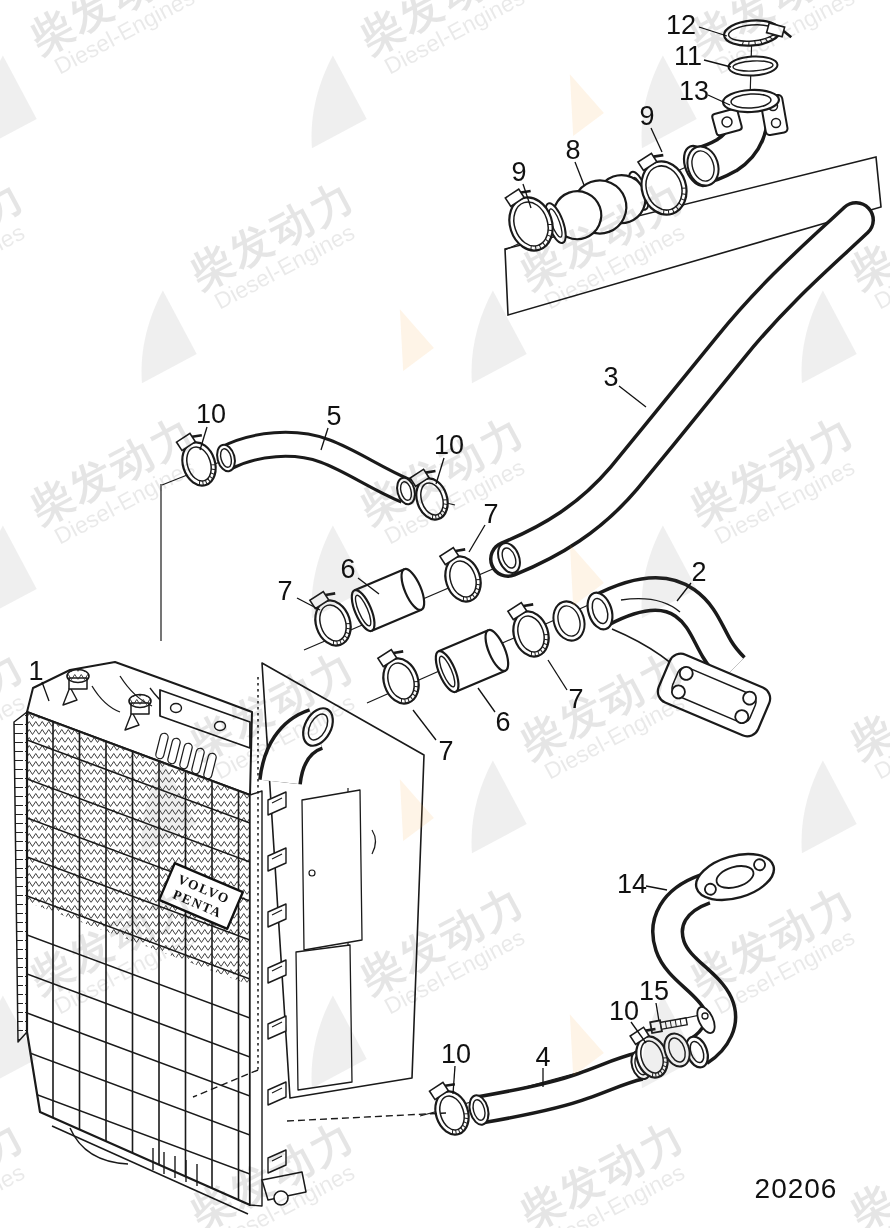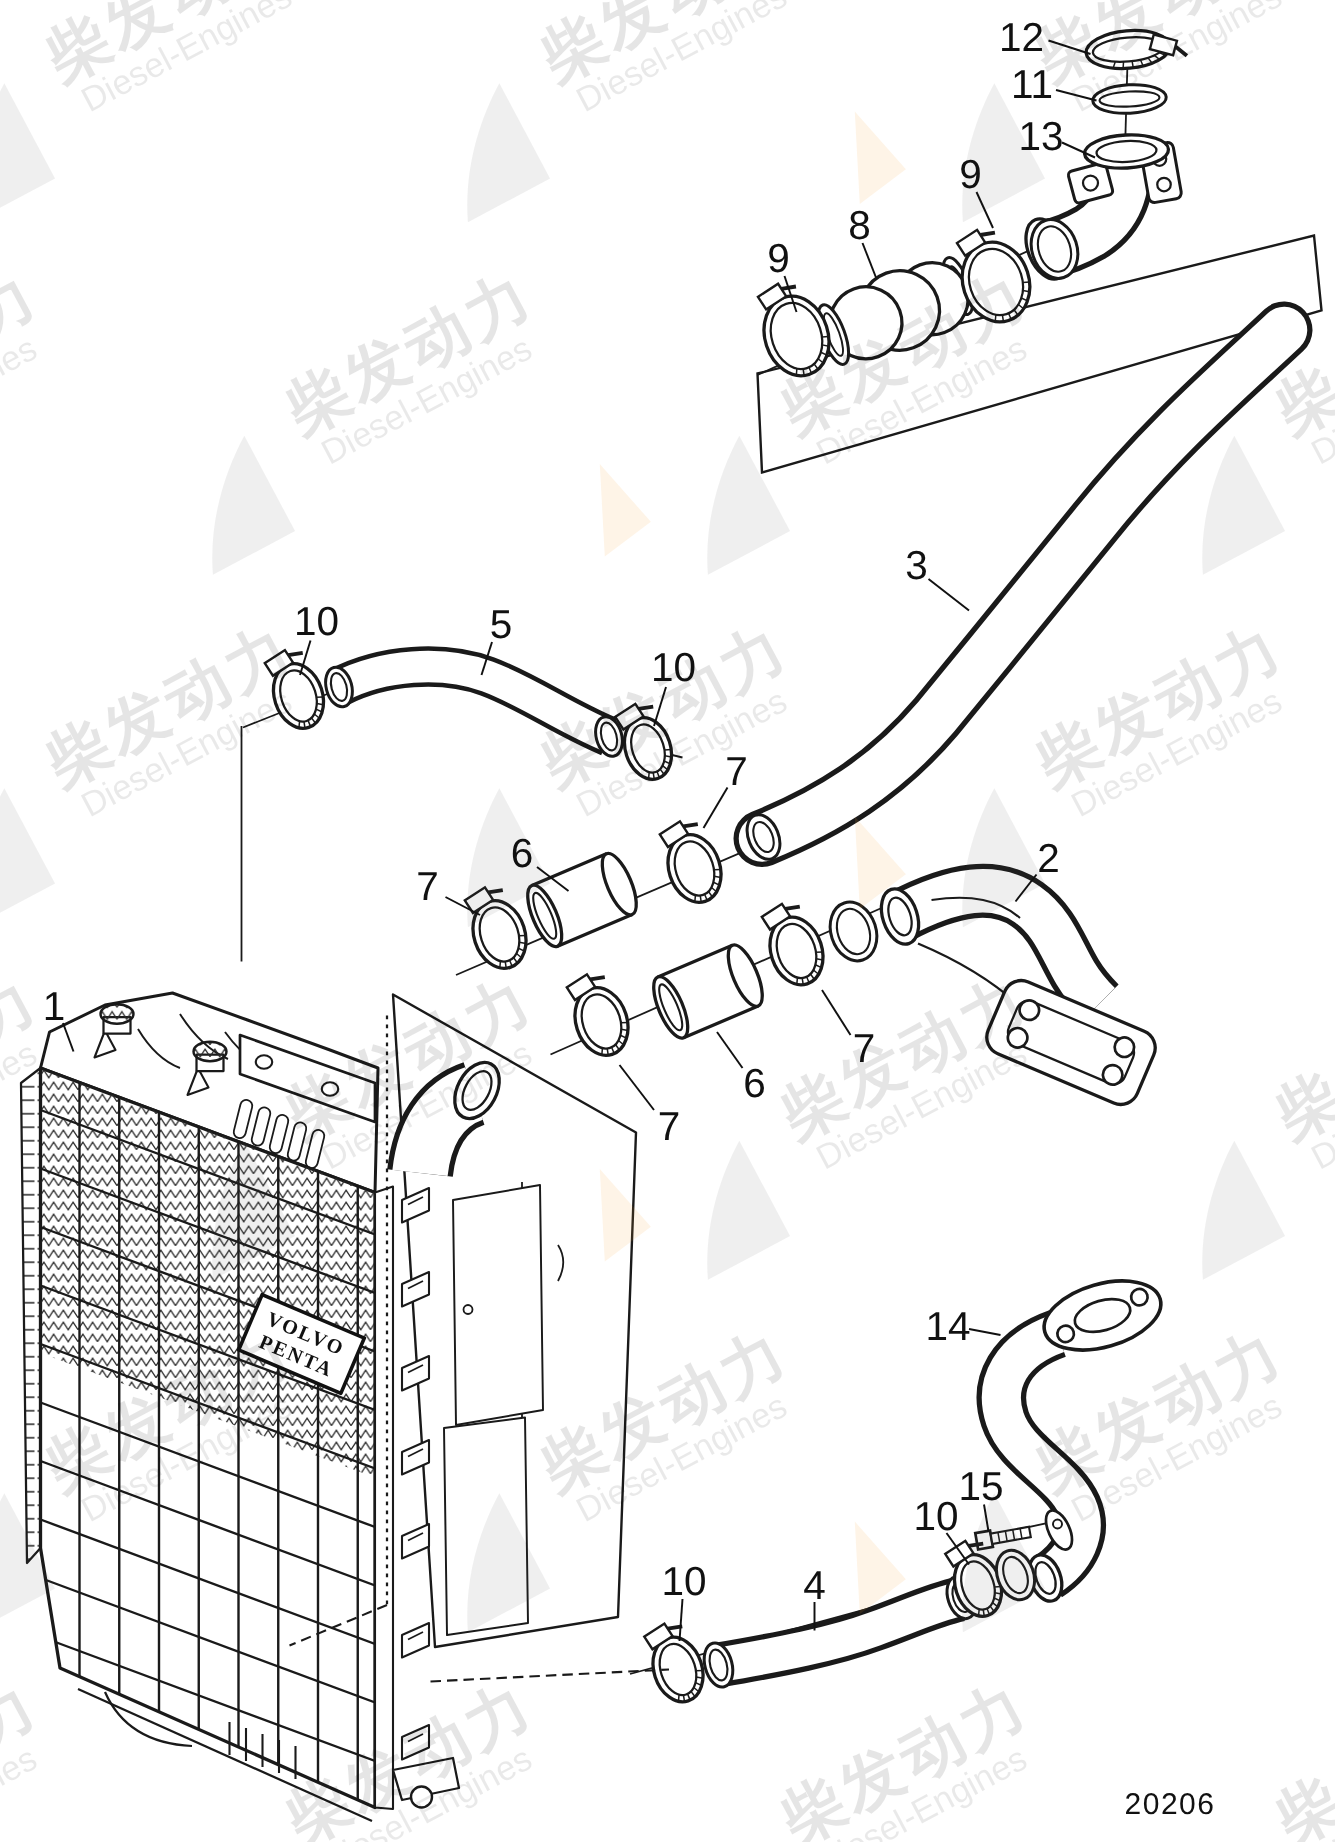--- a/index.html
+++ b/index.html
@@ -1,20 +1,20 @@
 <!DOCTYPE html>
 <html><head>
 <meta charset="utf-8">
 <style>
   html,body{margin:0;padding:0;background:#fff;}
   #stage{position:relative;width:890px;height:1228px;background:#ffffff;overflow:hidden;
          font-family:"Liberation Sans",sans-serif;}
   #art{position:absolute;left:0;top:0;}
-  #drawing-number{position:absolute;left:728px;top:1173px;width:104px;text-align:center;
-     font-size:20px;letter-spacing:1px;color:#111;font-family:"Liberation Sans",sans-serif;margin-top:19px;}
+  #drawing-number{position:absolute;left:744px;top:1173px;width:104px;text-align:center;
+     font-size:28px;letter-spacing:1px;color:#111;font-family:"Liberation Sans",sans-serif;}
   .co-text{font-family:"Liberation Sans",sans-serif;font-size:27px;fill:#111;}
   .brand-t{font-family:"Liberation Serif",serif;font-weight:bold;fill:#111;letter-spacing:1.5px;}
   .wm-cn{font-family:"DejaVu Sans",sans-serif;font-weight:bold;font-size:42px;
      fill:rgba(0,0,0,0.10);letter-spacing:3px;}
   .wm-en{font-family:"Liberation Sans",sans-serif;font-size:23px;fill:rgba(0,0,0,0.085);}
 </style>
 </head>
 <body>
 
 <div id="stage">

